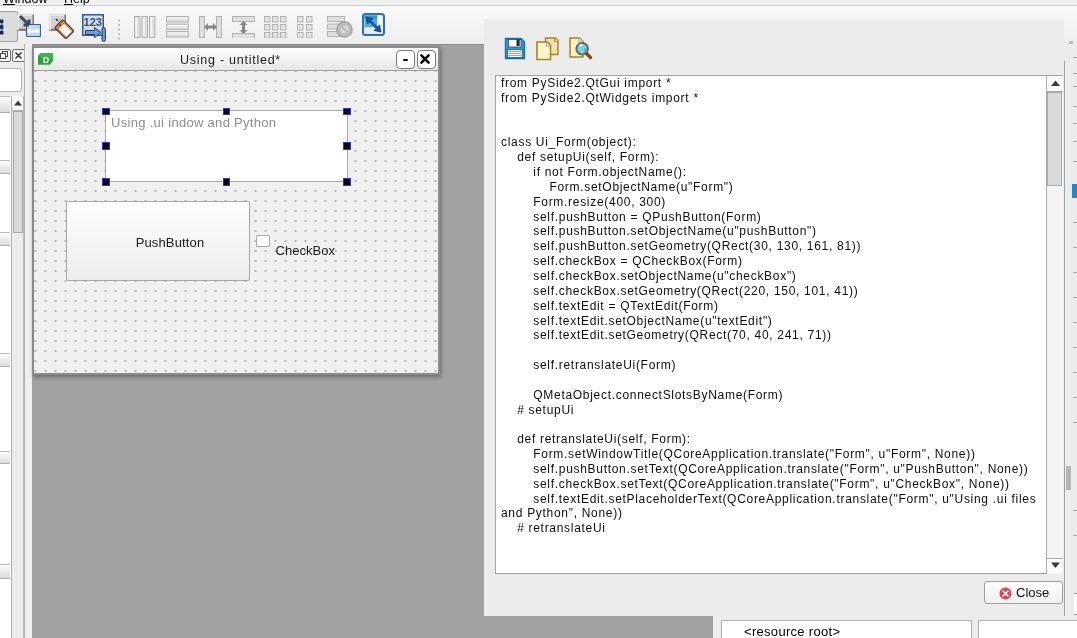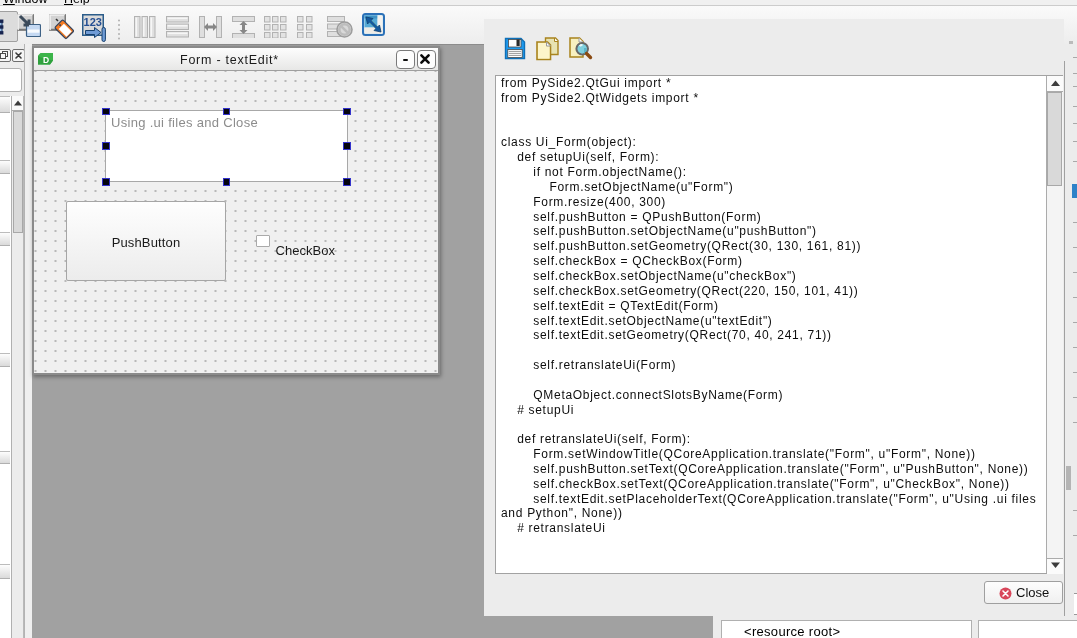--- a/index.html
+++ b/index.html
@@ -205,53 +205,53 @@
 <div class="abs" style="left:32px;top:44px;width:681px;height:594px;background:#a1a1a1;border-top:1px solid #8c8c8c;box-sizing:border-box;"></div>
 
 <div class="abs" style="left:713px;top:44px;width:364px;height:594px;background:#ececec;"></div>
 
 <div class="abs" style="left:721px;top:620px;width:249px;height:18px;background:#ffffff;border:1px solid #b0b0b0;"></div>
 <div class="abs" style="left:744px;top:624px;font-size:13px;letter-spacing:0.3px;color:#000000;">&lt;resource root&gt;</div>
 <div class="abs" style="left:978px;top:620px;width:99px;height:18px;background:#ffffff;border:1px solid #b0b0b0;border-right:none;"></div>
 
 <div class="abs" id="formwin" style="left:31.5px;top:46px;width:404px;height:325px;border:2px solid #8a8a8a;background:#f0f0f0;box-shadow:1px 2px 4px rgba(0,0,0,0.35);"></div>
 <div class="abs" id="formtitle" style="left:33.5px;top:48px;width:404px;height:22px;background:linear-gradient(#fdfdfd,#e7e7e6);border-bottom:1px solid #9f9f9f;"></div>
-<div class="abs" style="left:180px;top:52.5px;font-size:12.5px;letter-spacing:0.75px;color:#1a1a1a;">Form - textEdit*</div>
+<div class="abs" style="left:180px;top:52.5px;font-size:12.5px;letter-spacing:0.75px;color:#1a1a1a;">Using - untitled*</div>
 
 <svg class="abs" style="left:37px;top:52px;" width="17" height="13" viewBox="0 0 17 13">
   <polygon points="1,3.5 3.5,1 16,1 16,8.5 13,12.5 1,12.5" fill="#3cb44a"></polygon>
   <polygon points="1,3.5 3.5,5.5 3.5,12.5 1,12.5" fill="#2e9e3c"></polygon>
   <polygon points="3.5,5.5 16,8.5 13,12.5 3.5,12.5" fill="#2fa03e"></polygon>
   <text x="6" y="10.5" font-family="Liberation Sans" font-size="8.5" font-weight="bold" fill="#ffffff">D</text>
 </svg>
 
 <div class="abs" style="left:396px;top:50px;width:17px;height:17px;border:1.4px solid #7a7a7a;border-radius:4px;background:#fdfdfd;"></div>
 <div class="abs" style="left:402.5px;top:58.5px;width:5px;height:2.4px;background:#111;border-radius:1px;"></div>
 <div class="abs" style="left:416.5px;top:50px;width:17px;height:17px;border:1.4px solid #7a7a7a;border-radius:4px;background:#fdfdfd;"></div>
 <svg class="abs" style="left:419px;top:53px;" width="12" height="12" viewBox="0 0 12 12">
   <path d="M2.4,2.4 L9.6,9.6 M9.6,2.4 L2.4,9.6" stroke="#0a0a0a" stroke-width="2.6" stroke-linecap="round"></path>
 </svg>
 
 <div class="abs" id="formgrid" style="left:33.5px;top:71px;width:404px;height:301px;background-image:radial-gradient(circle,#8f8f8f 0.6px,rgba(143,143,143,0) 0.85px);background-size:10px 10px;background-position:-3.5px -5px;"></div>
 
 <div class="abs" style="left:105px;top:110px;width:241px;height:70px;background:#ffffff;border:1px solid #a8a8a8;"></div>
-<div class="abs" style="left:111px;top:116px;font-size:13px;line-height:13px;letter-spacing:0.3px;color:#8c8c8c;">Using .ui files and Close</div>
+<div class="abs" style="left:111px;top:116px;font-size:13px;line-height:13px;letter-spacing:0.3px;color:#8c8c8c;">Using .ui indow and Python</div>
 
 <div id="handles">
   <div class="abs hdl" style="left:102px;top:107.5px;"></div>
   <div class="abs hdl" style="left:222.5px;top:107.5px;"></div>
   <div class="abs hdl" style="left:343px;top:107.5px;"></div>
   <div class="abs hdl" style="left:102px;top:142px;"></div>
   <div class="abs hdl" style="left:343px;top:142px;"></div>
   <div class="abs hdl" style="left:102px;top:178px;"></div>
   <div class="abs hdl" style="left:222.5px;top:178px;"></div>
   <div class="abs hdl" style="left:343px;top:178px;"></div>
 </div>
 
-<div class="abs" style="left:66px;top:200.5px;width:158px;height:78px;background:linear-gradient(#fefefe,#ececec);border:1px solid #a6a6a6;border-radius:2px;text-align:center;line-height:81px;font-size:13px;letter-spacing:0.15px;color:#1a1a1a;">PushButton</div>
+<div class="abs" style="left:66px;top:200.5px;width:158px;height:78px;background:linear-gradient(#fefefe,#ececec);border:1px solid #a6a6a6;border-radius:2px;text-align:center;line-height:81px;font-size:13px;letter-spacing:0.15px;color:#1a1a1a;padding-left:24px;">PushButton</div>
 
 <div class="abs" style="left:256px;top:234.5px;width:12px;height:10.5px;background:#ffffff;border:1px solid #aaaaaa;border-radius:1px;"></div>
 <div class="abs" style="left:275.5px;top:244px;font-size:13px;line-height:13.5px;letter-spacing:0.05px;color:#1a1a1a;">CheckBox</div>
 
 <div class="abs" id="dialog" style="left:484px;top:19px;width:580px;height:597px;background:#ececec;"></div>
 <div class="abs" id="dlgicons" style="left:484px;top:19px;width:580px;height:56px;">
 
   <svg class="abs" style="left:20px;top:18px;" width="22" height="23" viewBox="0 0 22 23">
     <path d="M1.5,1.5 L17,1.5 L20.5,5 L20.5,21.5 L1.5,21.5 z" fill="#1e9aee" stroke="#0f70b8" stroke-width="1.4"></path>
     <rect x="4.5" y="2.5" width="12.5" height="7.5" fill="#fdfdfd" stroke="#4a4a4a" stroke-width="0.8"></rect>

